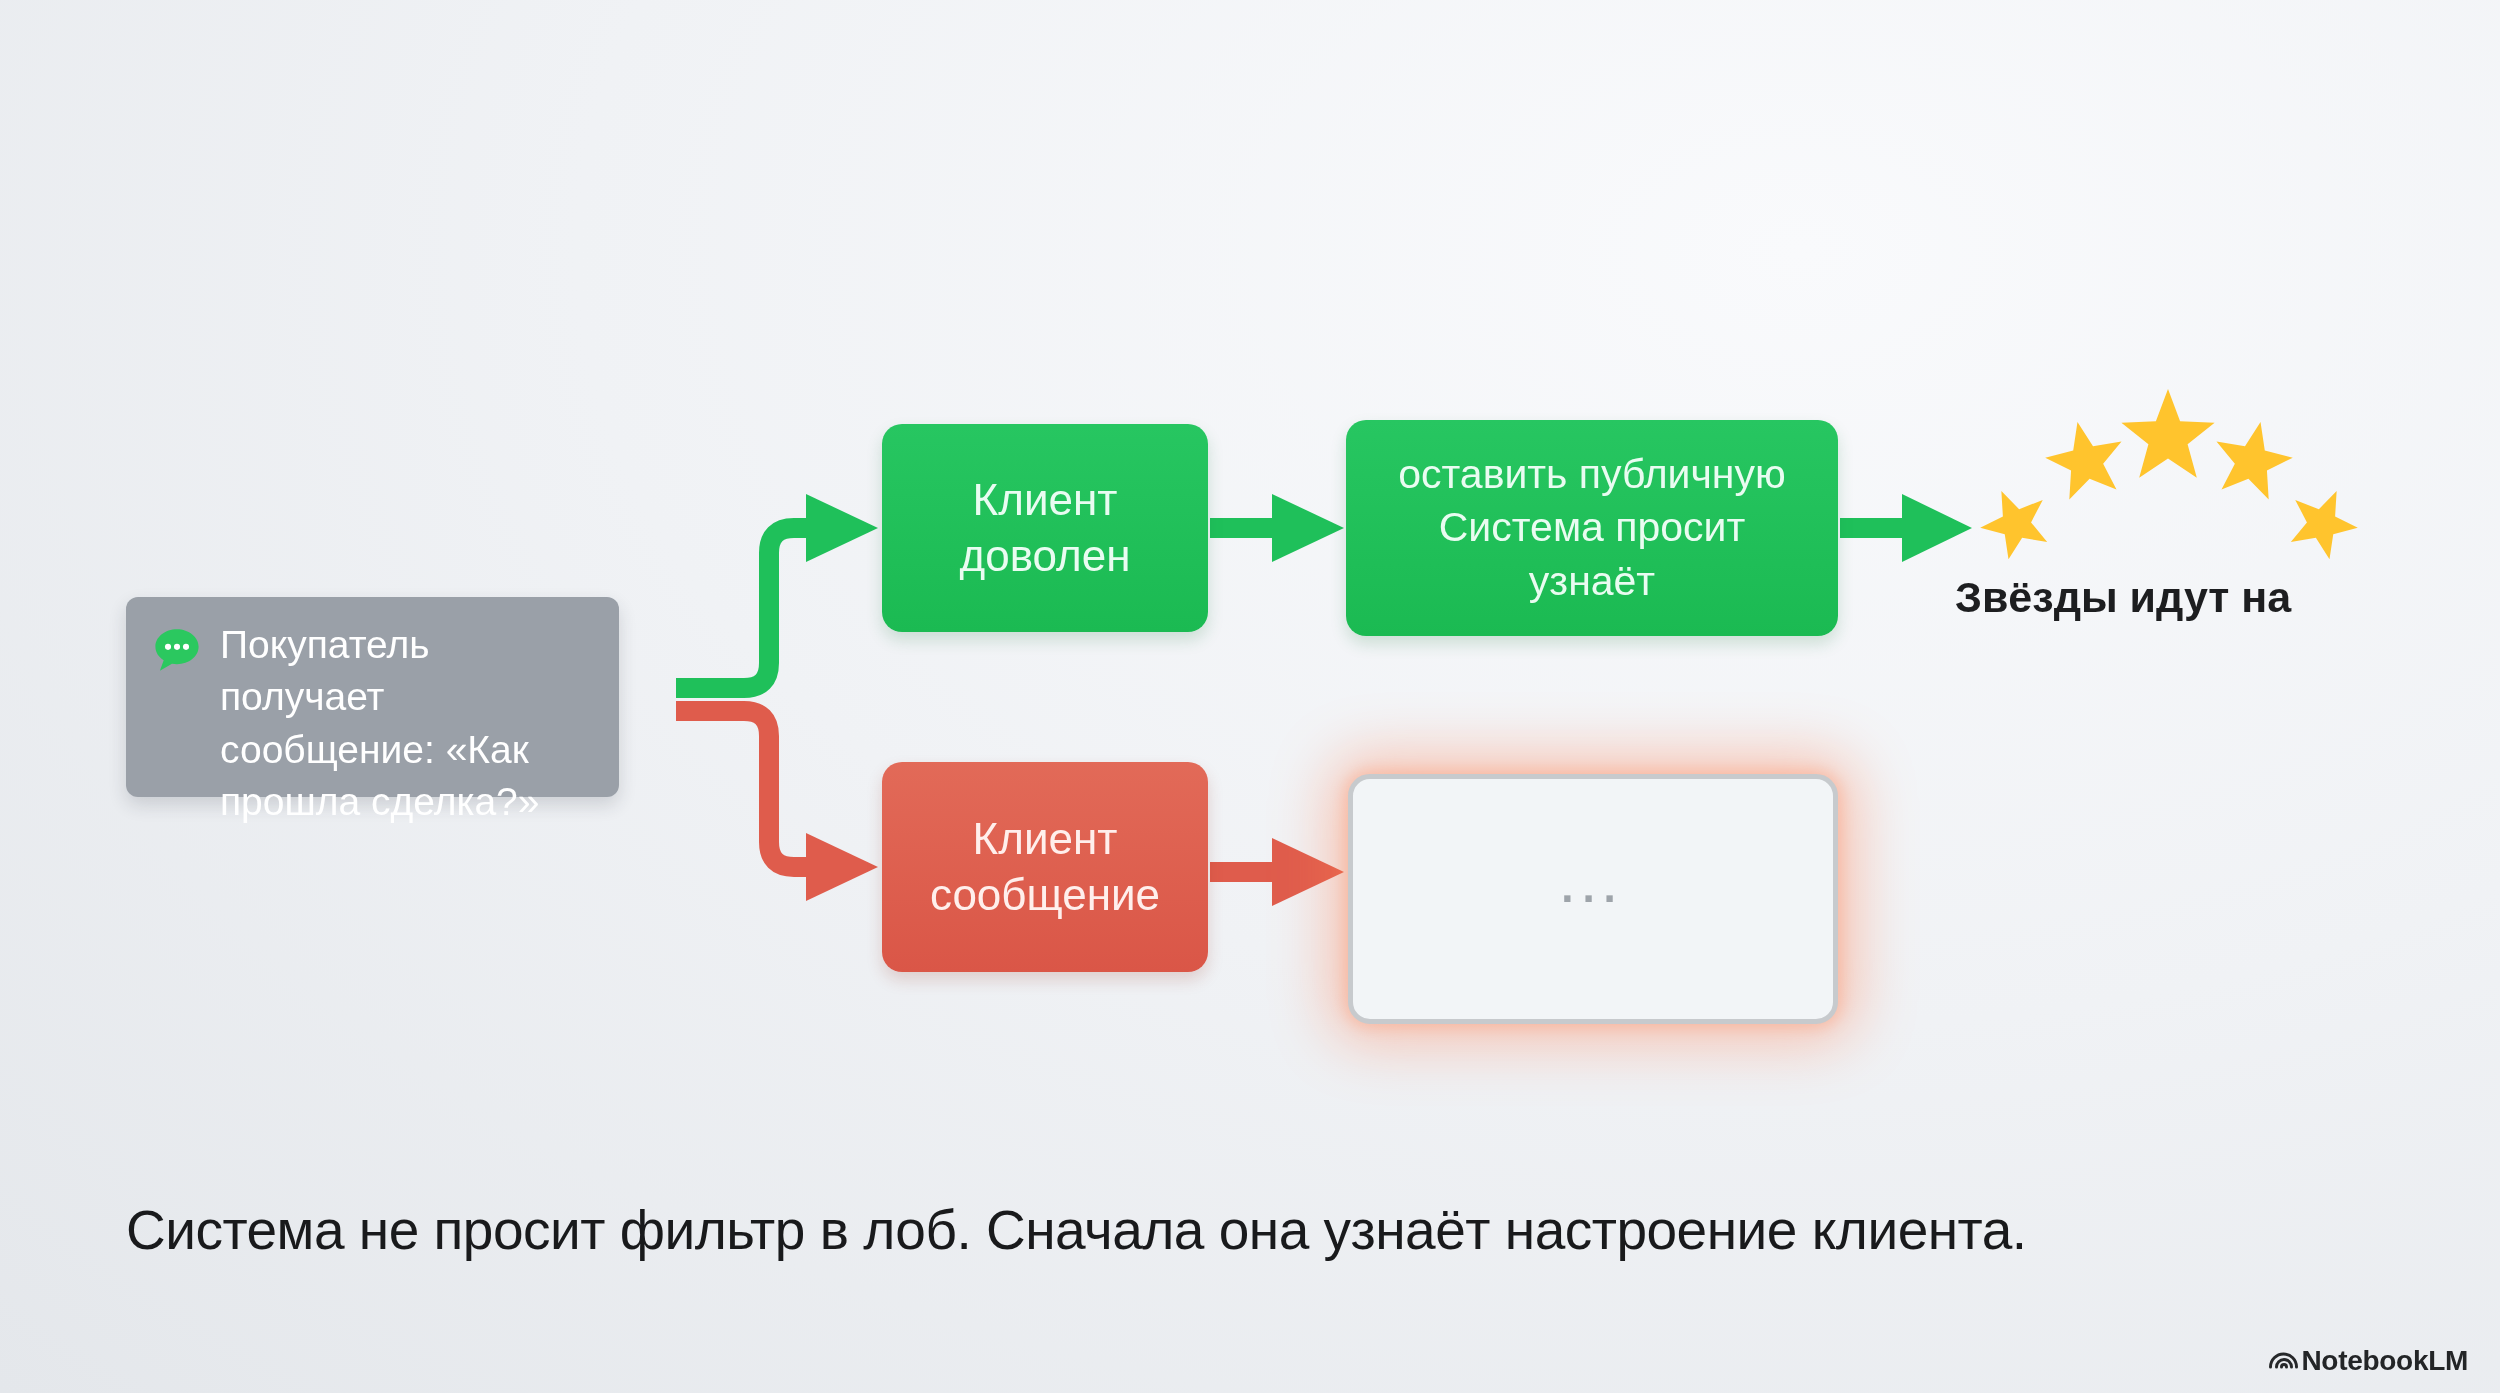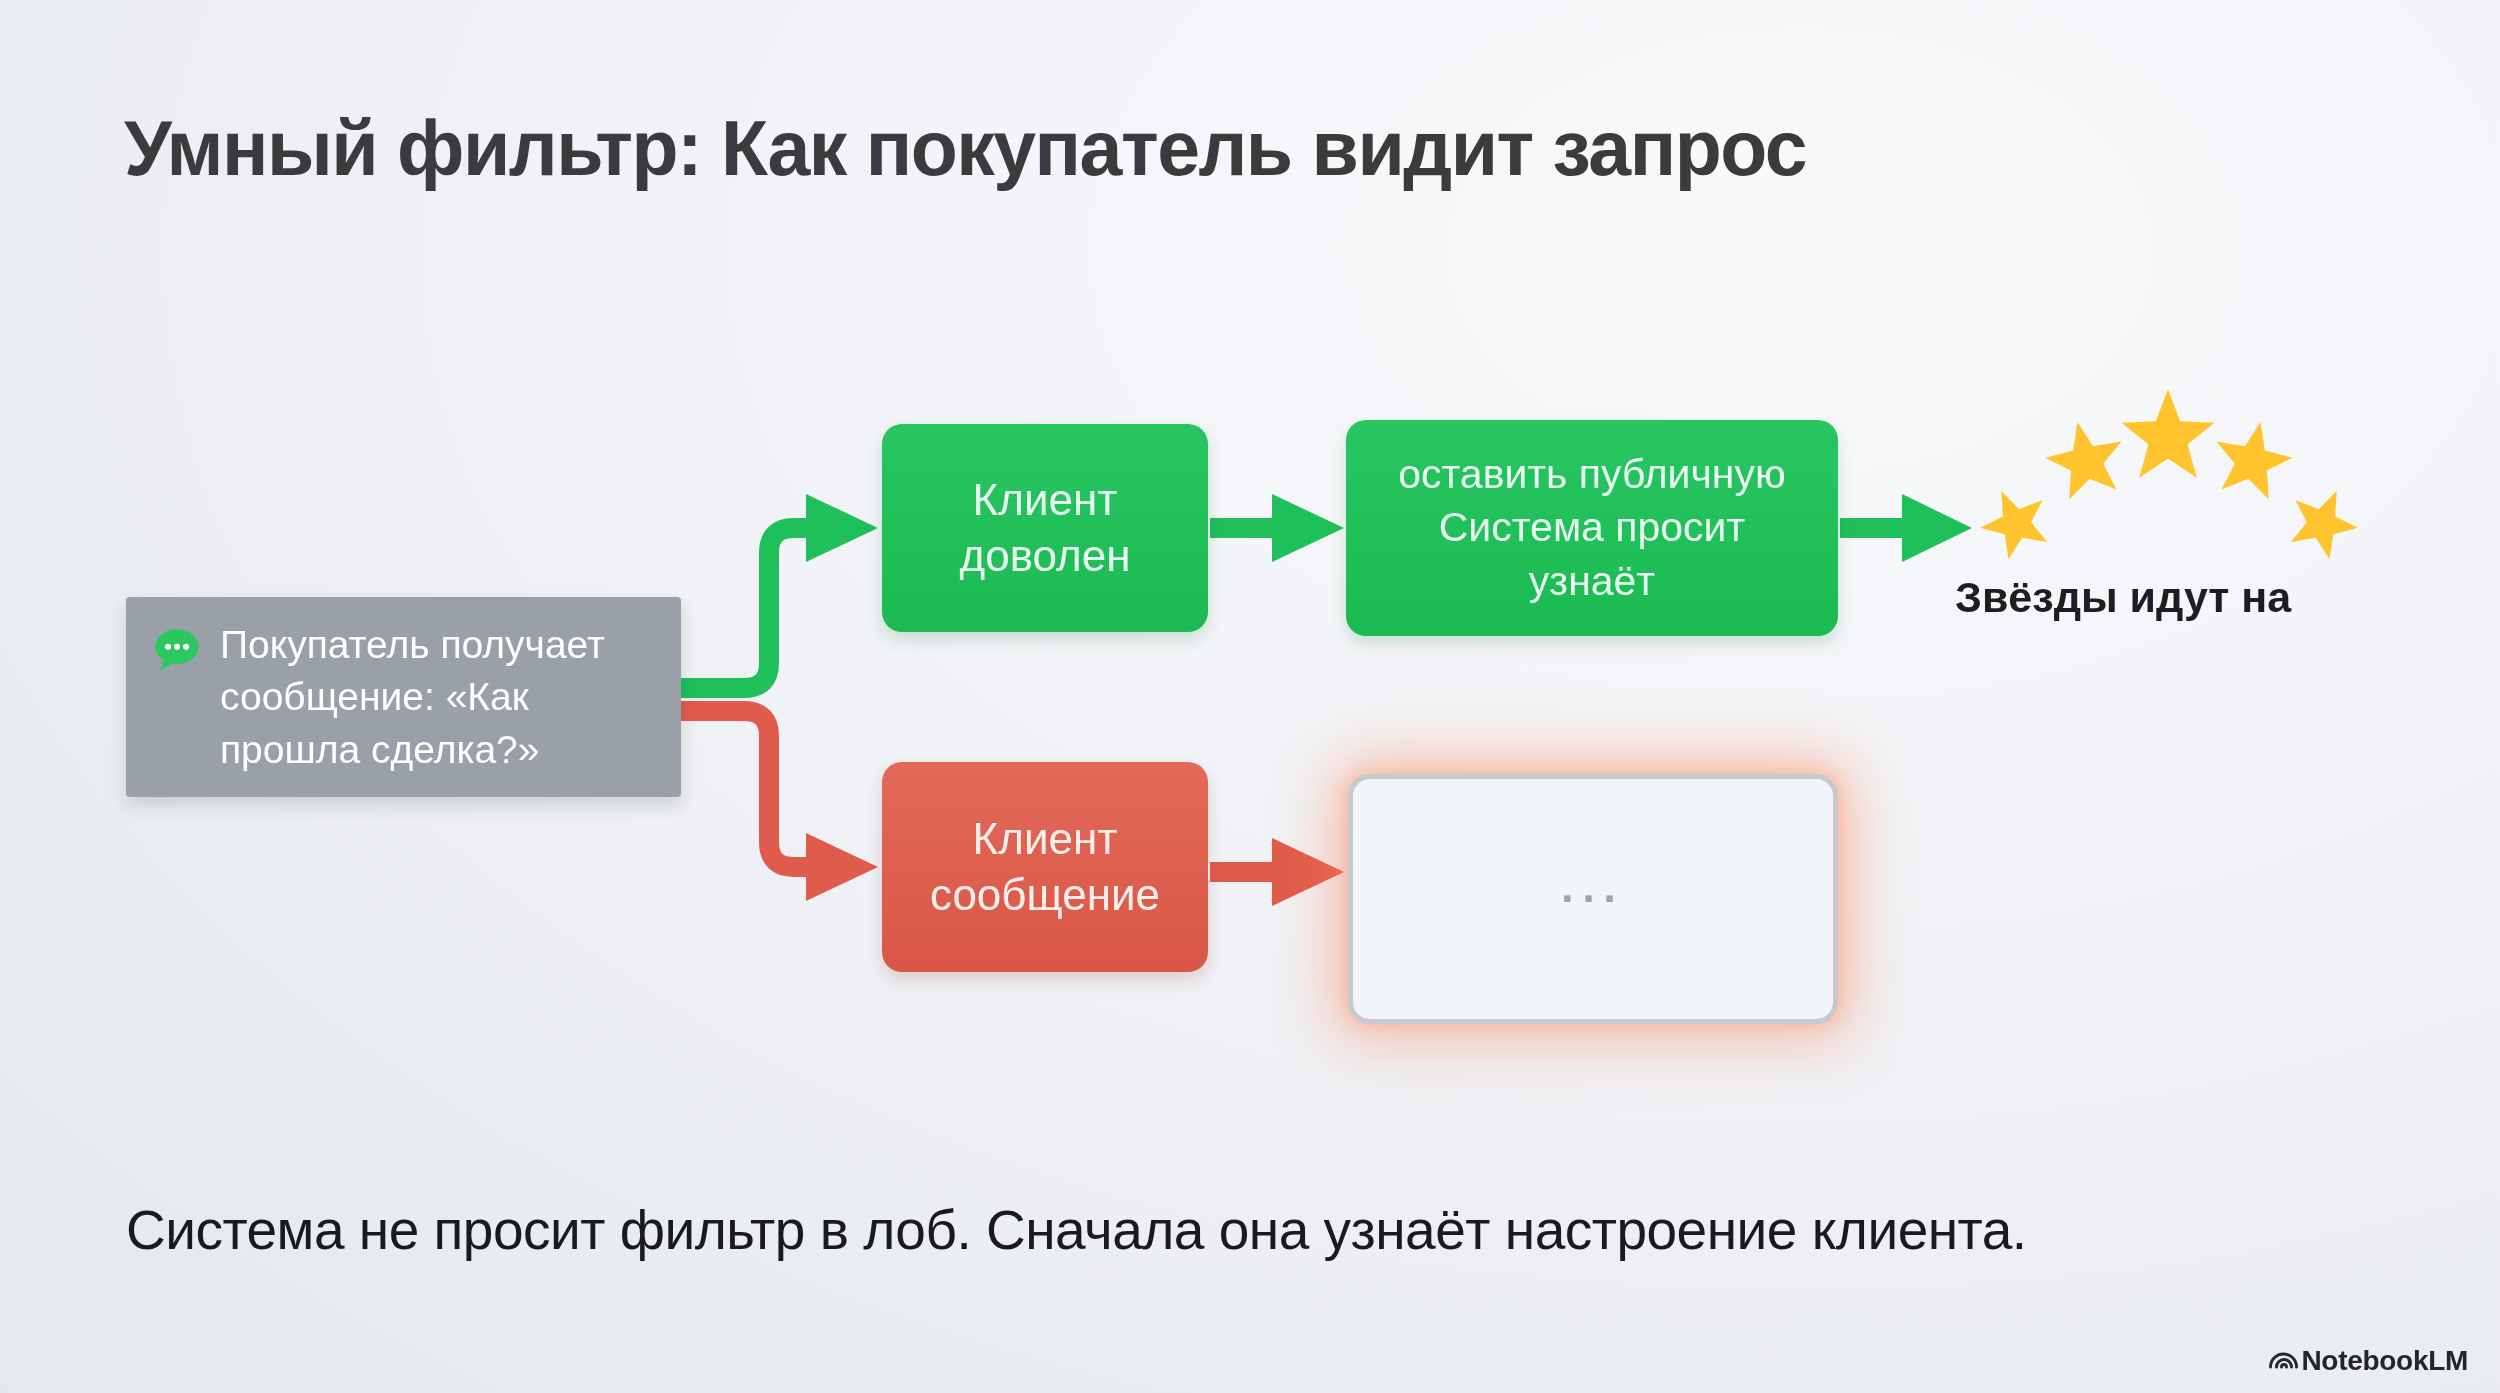--- a/index.html
+++ b/index.html
@@ -11,22 +11,22 @@
     background:radial-gradient(ellipse at 72% 18%, #f9fafc 0%, #f0f2f5 48%, #e4e7eb 100%);
   }
   .page-title{
     position:absolute;left:124px;top:104px;margin:0;
     font-size:77px;font-weight:600;letter-spacing:-1.5px;
     color:#3a3b3d;white-space:nowrap;
   }
   .overlay{position:absolute;left:0;top:0;width:2500px;height:1393px;}
   .box{position:absolute;display:flex;align-items:center;justify-content:center;box-sizing:border-box;}
   .box-source{
-    left:126px;top:597px;width:555px;height:200px;
-    background:#9aa0a8;border-radius:4px;
+    left:126px;top:597px;width:493px;height:200px;
+    background:#9aa0a8;border-radius:12px;
     box-shadow:0 8px 18px rgba(40,45,55,.16);
     padding:22px 24px;align-items:flex-start;justify-content:flex-start;gap:16px;
   }
   .chat-icon{flex:0 0 auto;width:54px;height:54px;margin-top:4px;}
   .source-text{color:#ffffff;font-size:39px;font-weight:500;line-height:1.34;}
   .box-green{
     background:linear-gradient(180deg,#27c661 0%,#1bba52 100%);
     border-radius:20px;color:#e9fcf1;
     box-shadow:0 8px 16px rgba(30,120,60,.18);
     text-align:center;font-weight:500;
@@ -61,21 +61,20 @@
     position:absolute;right:32px;bottom:16px;
     display:flex;align-items:center;color:#232527;
   }
   .brand-name{font-size:28px;font-weight:700;letter-spacing:-0.3px;}
 </style>
 </head>
 <body>
 
 <div class="canvas">
 
-  <h1 class="page-title">Умный фильтр: Как покупатель видит запрос</h1>
 
   <svg class="overlay" viewBox="0 0 2500 1393" aria-hidden="true">
     <defs>
       <path id="star-shape" d="M0,-1 L0.247,-0.34 L0.951,-0.309 L0.4,0.13 L0.588,0.809 L0,0.42 L-0.588,0.809 L-0.4,0.13 L-0.951,-0.309 L-0.247,-0.34 Z"></path>
     </defs>
 
     <path d="M676 688 H744 Q769 688 769 663 V553 Q769 528 794 528 H808" fill="none" stroke="#1fc05a" stroke-width="20"></path>
     <polygon points="806,494 878,528 806,562" fill="#1fc05a"></polygon>
 
     <path d="M676 711 H744 Q769 711 769 736 V842 Q769 867 794 867 H808" fill="none" stroke="#df5c4c" stroke-width="20"></path>

